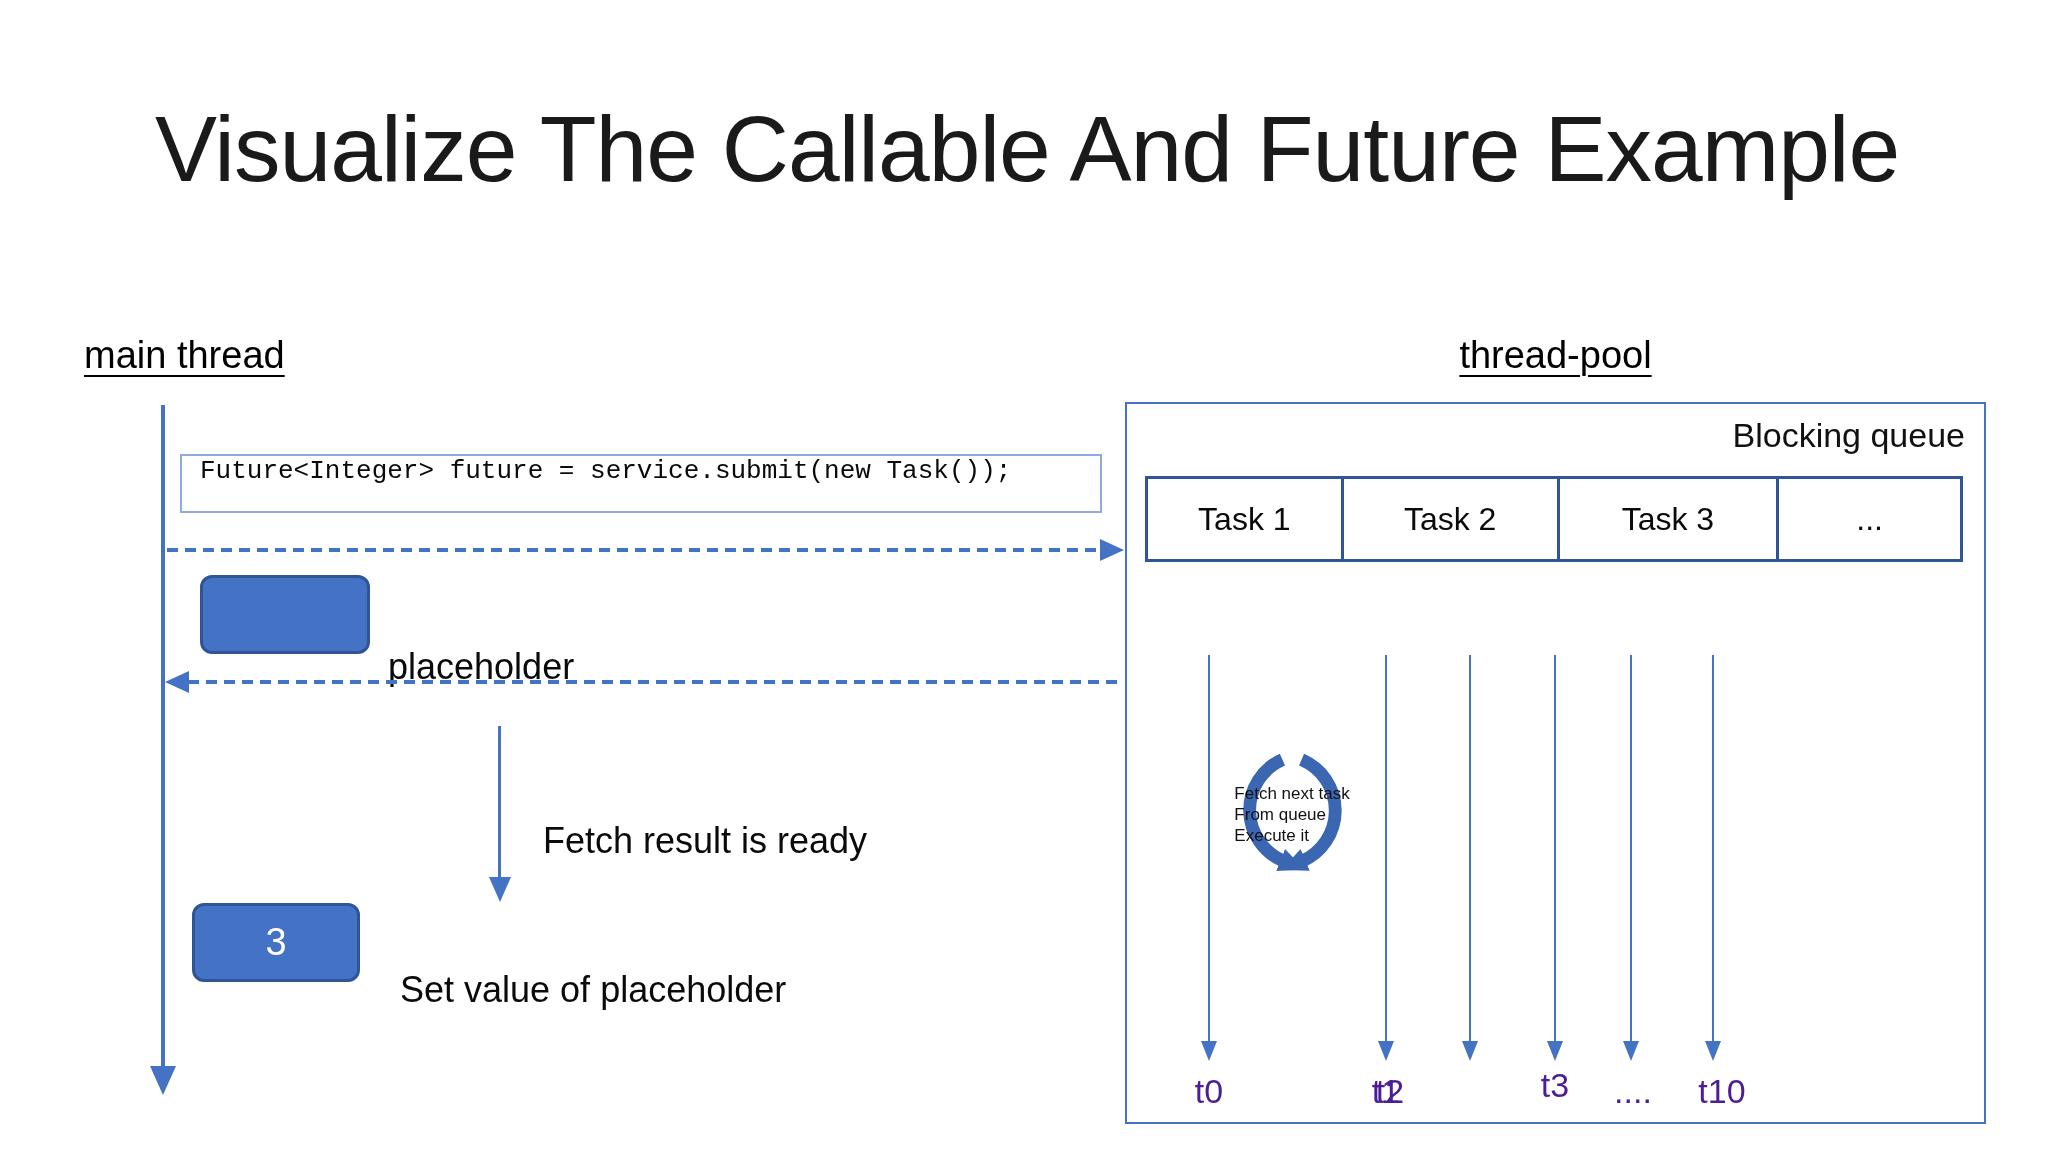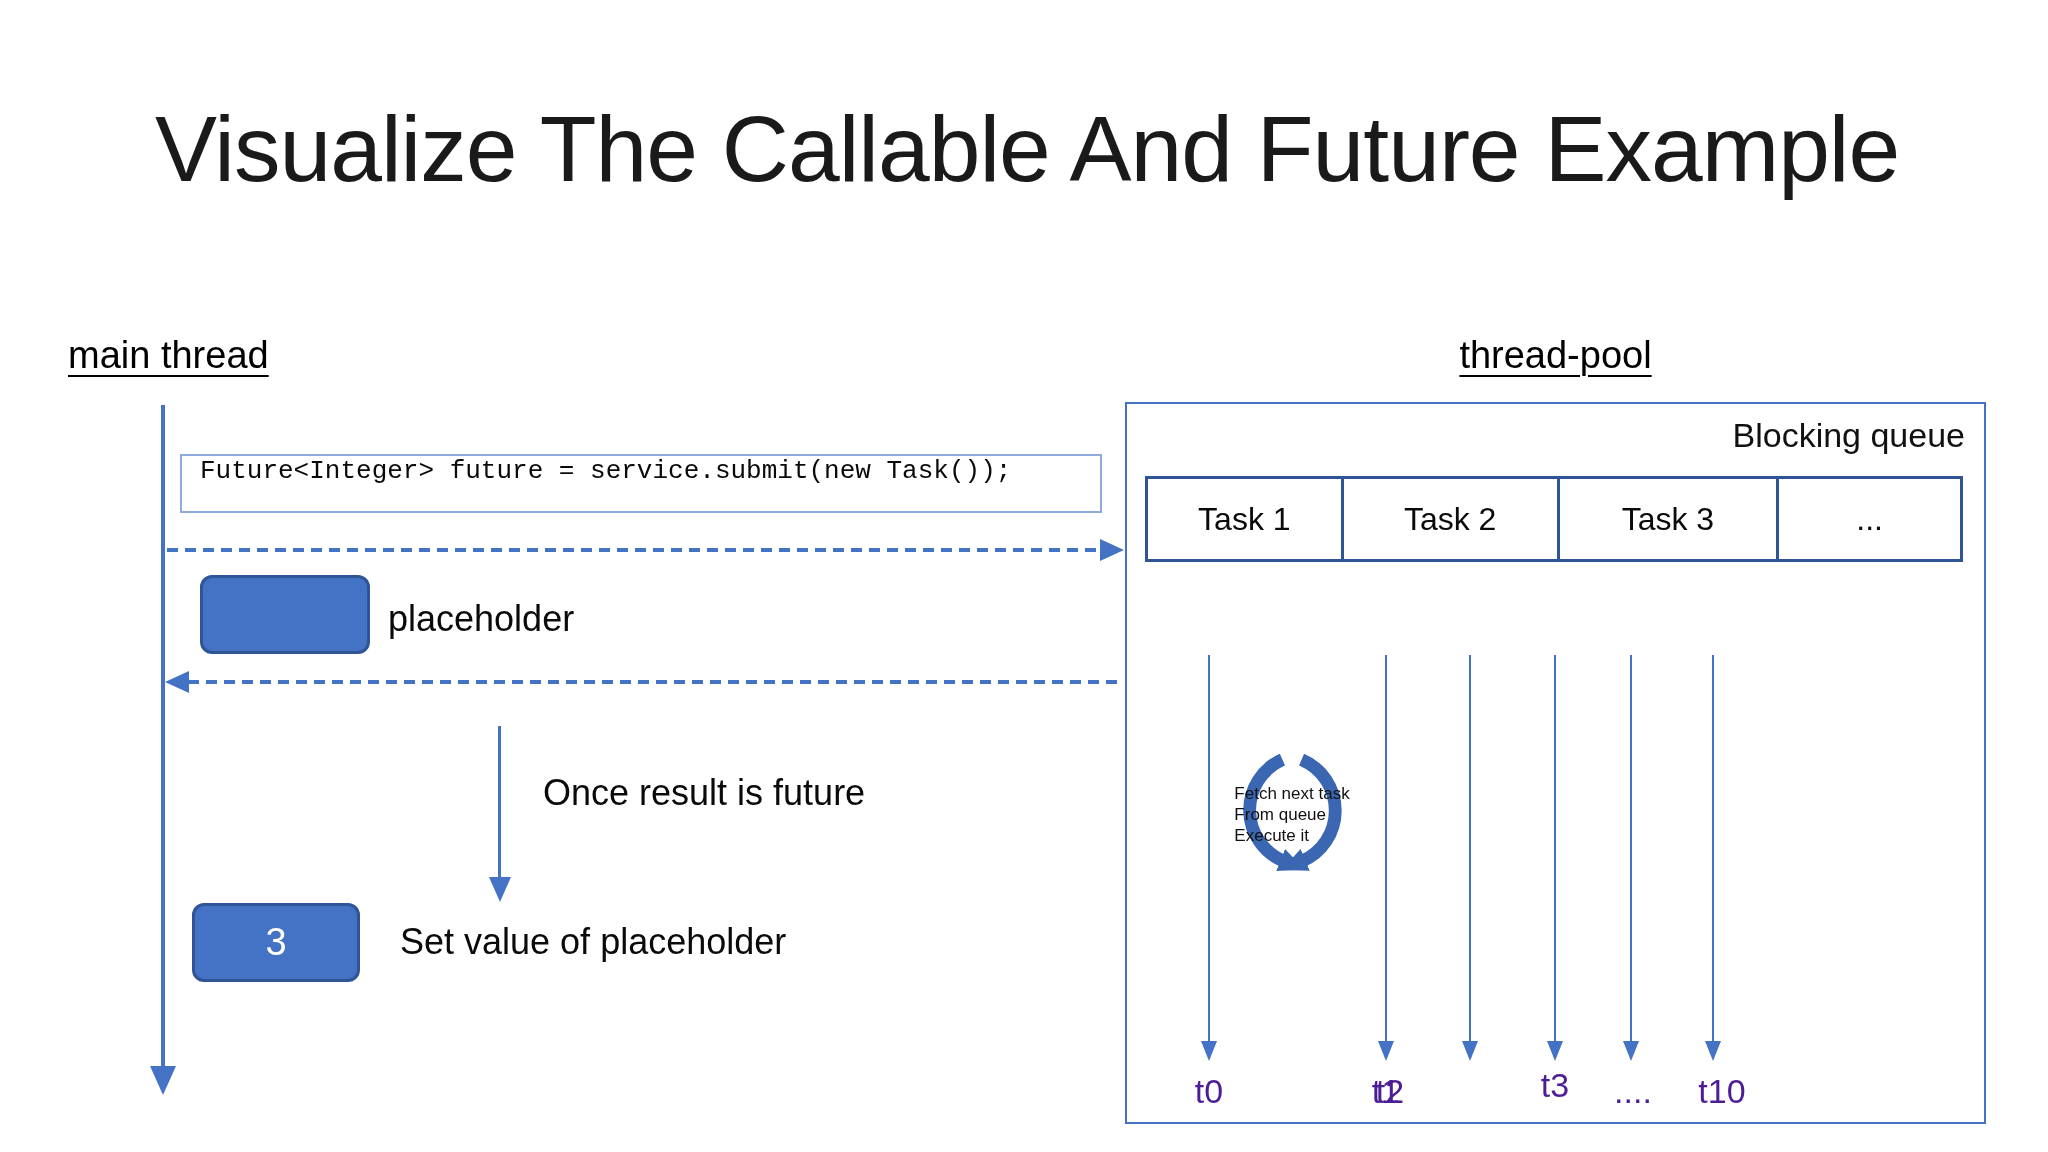--- a/index.html
+++ b/index.html
@@ -26,21 +26,21 @@
 
   
   .section-label {
     font-size: 38px;
     color: #000000;
     text-decoration: underline;
     text-decoration-thickness: 2px;
     text-underline-offset: 7px;
     white-space: nowrap;
   }
-  .main-thread-label { left: 68px; top: 334px; }
+  .main-thread-label { left: 84px; top: 334px; }
   .thread-pool-label { left: 1125px; top: 334px; width: 861px; text-align: center; }
 
   
   .lifeline {
     left: 161px; top: 405px;
     width: 4px; height: 663px;
     background: #4472C4;
   }
   .lifeline-head {
     left: 150px; top: 1066px;
@@ -99,20 +99,21 @@
   .value-box {
     left: 192px; top: 903px; width: 168px; height: 79px;
     display: flex; align-items: center; justify-content: center;
     color: #ffffff; font-size: 38px;
   }
 
   .annot {
     font-size: 36px;
     color: #0a0a0a;
     white-space: nowrap;
+    margin-top: 48px;
   }
   .placeholder-annot { left: 388px; top: 598px; }
   .once-annot { left: 543px; top: 772px; }
   .setvalue-annot { left: 400px; top: 921px; }
 
   
   .ready-line { left: 498px; top: 726px; width: 3px; height: 153px; background: #4472C4; }
   .ready-head {
     left: 489px; top: 877px;
     width: 0; height: 0;
@@ -206,21 +207,21 @@
   <div class="abs head-right"></div>
 
   <div class="abs blue-box placeholder-box"></div>
   <div class="abs annot placeholder-annot">placeholder</div>
 
   <div class="abs dashed-line dashed-return"></div>
   <div class="abs head-left"></div>
 
   <div class="abs ready-line"></div>
   <div class="abs ready-head"></div>
-  <div class="abs annot once-annot">Once result is future</div>
+  <div class="abs annot once-annot">Fetch result is ready</div>
 
   <div class="abs blue-box value-box">
     <span>3</span>
   </div>
   <div class="abs annot setvalue-annot">Set value of placeholder</div>
 
   <div class="abs tp-box"></div>
   <div class="abs bq-label">Blocking queue</div>
 
   <div class="abs queue-table">

